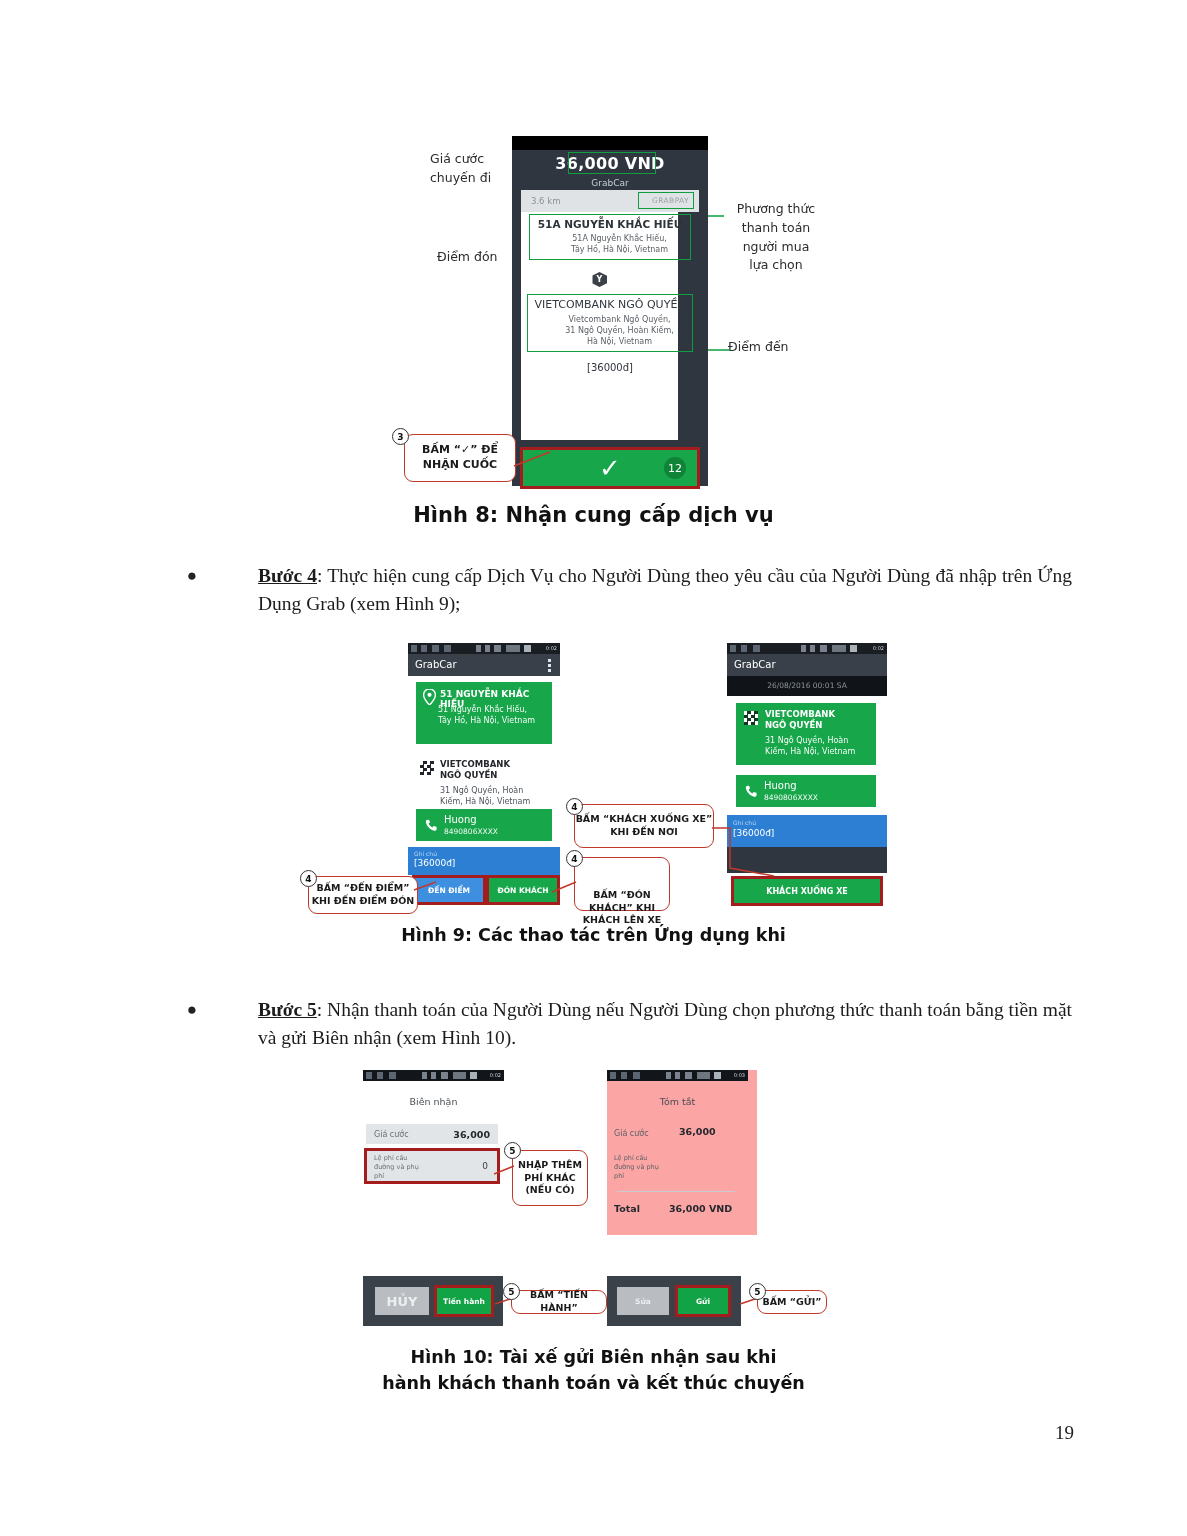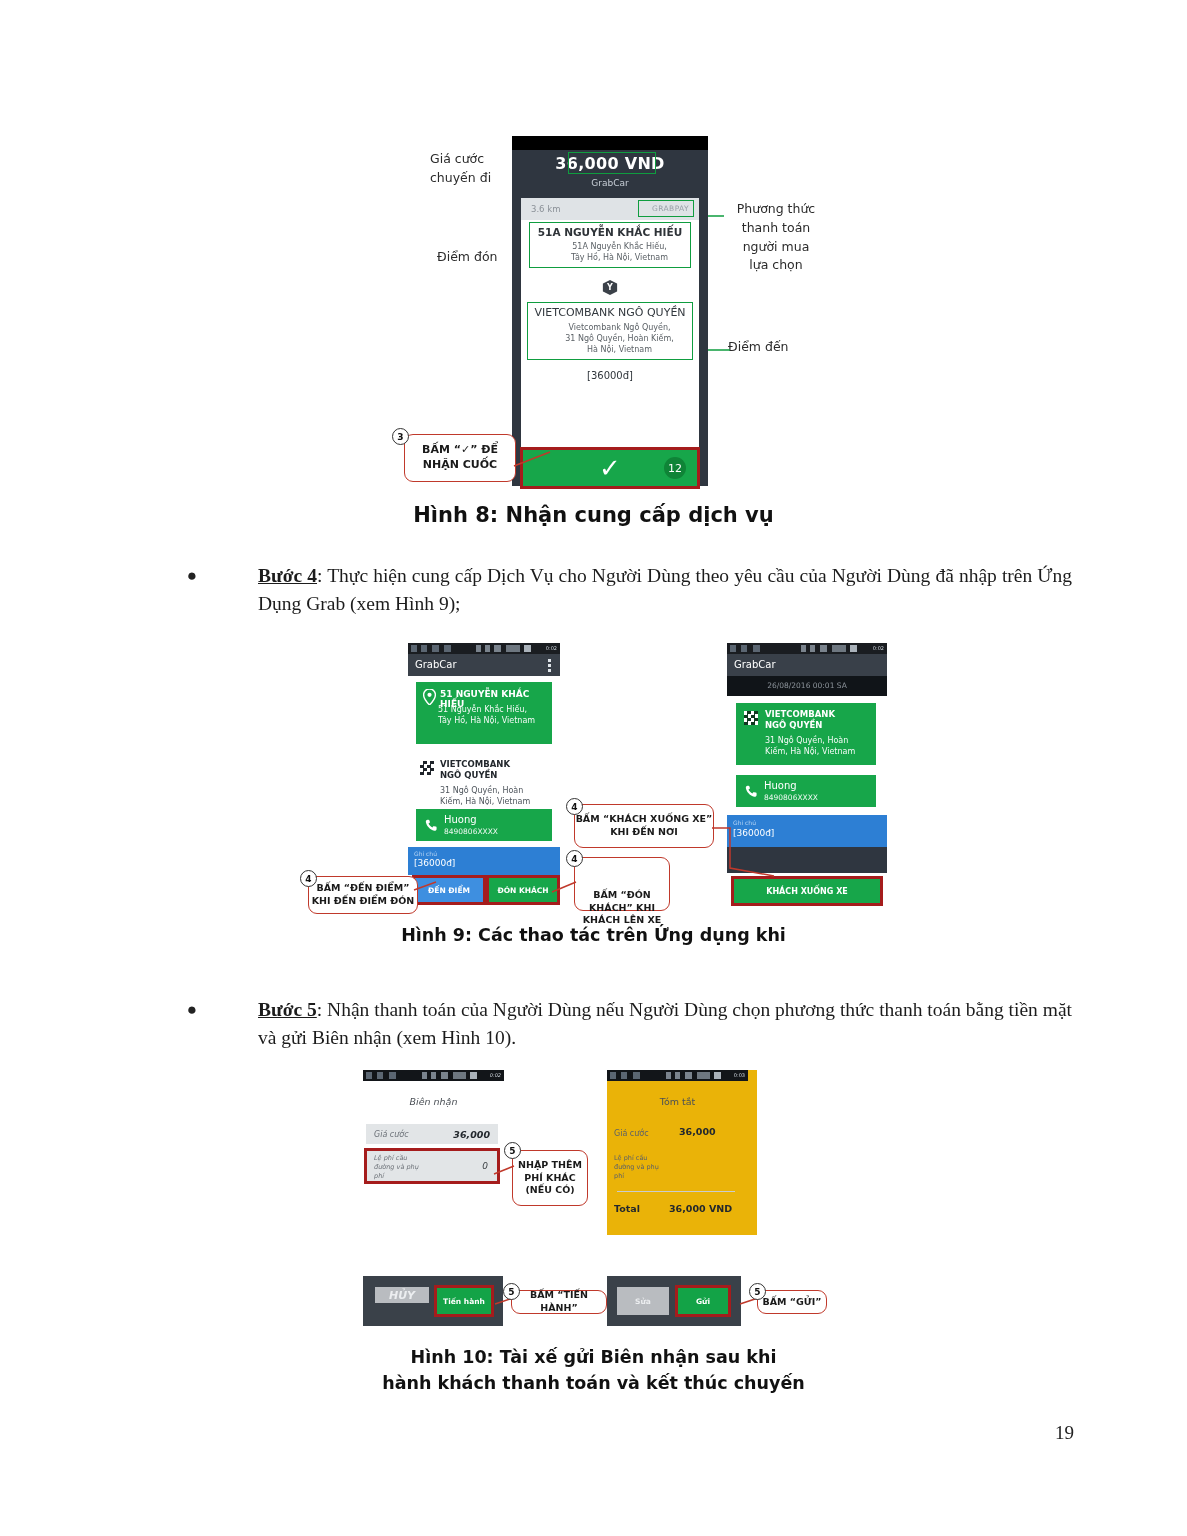--- a/index.html
+++ b/index.html
@@ -169,21 +169,21 @@
     </svg>
 
     <div class="phone" style="left:512px; top:136px; width:196px; height:350px; background:#2f3640;">
       <div style="position:absolute;left:0;top:0;width:196px;height:14px;background:#000;"></div>
 
       <div class="ui-sans white" style="position:absolute;left:0;top:18px;width:196px;text-align:center;font-size:16px;font-weight:bold;letter-spacing:.3px;">36,000 VND</div>
       <div class="grnbox" style="left:56px;top:16px;width:88px;height:22px;"></div>
 
       <div class="ui-sans" style="position:absolute;left:0;top:42px;width:196px;text-align:center;font-size:9px;color:#c7ced6;">GrabCar</div>
 
-      <div class="f8-card" style="left:9px; top:62px; width:178px; height:250px;">
+      <div class="f8-card" style="left:9px; top:54px; width:157px; height:250px;">
         <div class="f8-grayhead" style="position:absolute;left:0;top:0;width:178px;height:22px;">
           <div class="ui-sans" style="position:absolute;left:10px;top:6px;font-size:8.5px;color:#8a9097;">3.6 km</div>
           <div class="ui-sans" style="position:absolute;right:10px;top:6px;font-size:7.5px;color:#98a0a7;letter-spacing:.4px;">GRABPAY</div>
           <div class="grnbox" style="right:5px;top:2px;width:56px;height:17px;"></div>
         </div>
 
         <div class="f8-title" style="position:absolute;left:0;top:28px;width:178px;text-align:center;font-size:10.5px;">51A NGUYỄN KHẮC HIẾU</div>
         <div class="f8-sub" style="position:absolute;left:0;top:44px;width:178px;text-align:center;font-size:8px;line-height:1.35;white-space:pre-line;">51A Nguyễn Khắc Hiếu,
 Tây Hồ, Hà Nội, Vietnam</div>
         <div class="grnbox" style="left:8px;top:24px;width:162px;height:46px;"></div>
@@ -368,21 +368,21 @@
 
   <div class="bullet-row" style="position:absolute; left:172px; top:996px; width:900px;">
     <div class="bullet-dot">●</div>
     <div class="bullet-body body-text" style="padding-left:46px;">
       <span class="step-label">Bước 5</span><span>: Nhận thanh toán của Người Dùng nếu Người Dùng chọn phương thức thanh toán bằng tiền mặt và gửi Biên nhận (xem Hình 10).</span>
     </div>
   </div>
 
   <div>
 
-    <div style="position:absolute;left:363px;top:1070px;width:150px;height:140px;background:#ffffff;font-style:italic;">
+    <div style="position:absolute;left:363px;top:1070px;width:150px;height:140px;background:#ffffff;">
       <div style="position:absolute;left:0;top:0;width:141px;height:11px;background:#121519;">
         <div class="sb-time" style="position:absolute;right:3px;top:2px;">0:02</div>
         <div style="position:absolute;left:3px;top:2px;width:44px;height:7px;background:linear-gradient(90deg,#5b6672 0 6px,transparent 6px 11px,#5b6672 11px 17px,transparent 17px 23px,#5b6672 23px 30px,transparent 30px 100%);"></div>
         <div style="position:absolute;right:22px;top:2px;width:60px;height:7px;background:linear-gradient(90deg,#7a838d 0 5px,transparent 5px 9px,#7a838d 9px 14px,transparent 14px 19px,#7a838d 19px 26px,transparent 26px 31px,#6e7780 31px 44px,transparent 44px 48px,#aab2ba 48px 55px,transparent 55px 100%);"></div>
       </div>
 
       <div class="ui-sans" style="position:absolute;left:0;top:26px;width:141px;text-align:center;font-size:9.5px;color:#4b5056;">Biên nhận</div>
 
       <div class="f10-row" style="left:3px;top:54px;width:132px;height:20px;padding:0 8px;font-size:8px;">
         <span style="color:#6b7077;">Giá cước</span>
@@ -401,21 +401,21 @@
     <div class="anno-num" style="left:504px; top:1142px;">5</div>
     <div class="anno-box" style="left:512px; top:1150px; width:76px; height:56px; font-size:9.5px;">
       <div style="white-space:pre-line;">NHẬP THÊM
 PHÍ KHÁC
 (NẾU CÓ)</div>
     </div>
     <svg class="leader" style="left:494px; top:1162px; width:22px; height:16px;">
       <path d="M20,4 L0,12" stroke="#c0392b" stroke-width="1.5" fill="none"></path>
     </svg>
 
-    <div style="position:absolute;left:607px;top:1070px;width:150px;height:165px;background:#eab308;">
+    <div style="position:absolute;left:607px;top:1070px;width:150px;height:165px;background:#fca5a5;">
       <div style="position:absolute;left:0;top:0;width:141px;height:11px;background:#121519;">
         <div class="sb-time" style="position:absolute;right:3px;top:2px;">0:03</div>
         <div style="position:absolute;left:3px;top:2px;width:44px;height:7px;background:linear-gradient(90deg,#5b6672 0 6px,transparent 6px 11px,#5b6672 11px 17px,transparent 17px 23px,#5b6672 23px 30px,transparent 30px 100%);"></div>
         <div style="position:absolute;right:22px;top:2px;width:60px;height:7px;background:linear-gradient(90deg,#7a838d 0 5px,transparent 5px 9px,#7a838d 9px 14px,transparent 14px 19px,#7a838d 19px 26px,transparent 26px 31px,#6e7780 31px 44px,transparent 44px 48px,#aab2ba 48px 55px,transparent 55px 100%);"></div>
       </div>
 
       <div class="ui-sans" style="position:absolute;left:0;top:26px;width:141px;text-align:center;font-size:9.5px;color:#4b5056;">Tóm tắt</div>
 
       <div class="f10-plain" style="left:7px;top:59px;font-size:8px;color:#5c6167;">Giá cước</div>
       <div class="f10-plain" style="left:72px;top:56px;font-size:9.5px;font-weight:bold;color:#23282d;">36,000</div>
@@ -424,21 +424,21 @@
 đường và phụ
 phí</div>
 
       <div class="hr-line" style="left:10px;top:121px;width:118px;"></div>
 
       <div class="f10-plain" style="left:7px;top:133px;font-size:9.5px;font-weight:bold;color:#23282d;">Total</div>
       <div class="f10-plain" style="left:62px;top:133px;font-size:9.5px;font-weight:bold;color:#23282d;">36,000 VND</div>
     </div>
 
     <div style="position:absolute;left:363px;top:1276px;width:140px;height:50px;background:#3a4149;">
-      <div class="btn-flat grey-btn" style="position:absolute;left:12px;top:11px;width:54px;height:16px;font-size:11px;color:#eceef0;font-style:italic;">
+      <div class="btn-flat grey-btn" style="position:absolute;left:12px;top:11px;width:54px;height:28px;font-size:13px;color:#eceef0;">
         <span>HỦY</span>
       </div>
       <div class="btn-flat" style="position:absolute;left:73px;top:11px;width:56px;height:28px;font-size:7.5px;background:#13a347;">
         <span>Tiến hành</span>
       </div>
       <div class="redbox" style="left:71px;top:9px;width:60px;height:32px;"></div>
     </div>
 
     <div class="anno-num" style="left:503px; top:1283px;">5</div>
     <div class="anno-box" style="left:511px; top:1290px; width:96px; height:24px; font-size:9.5px;">

